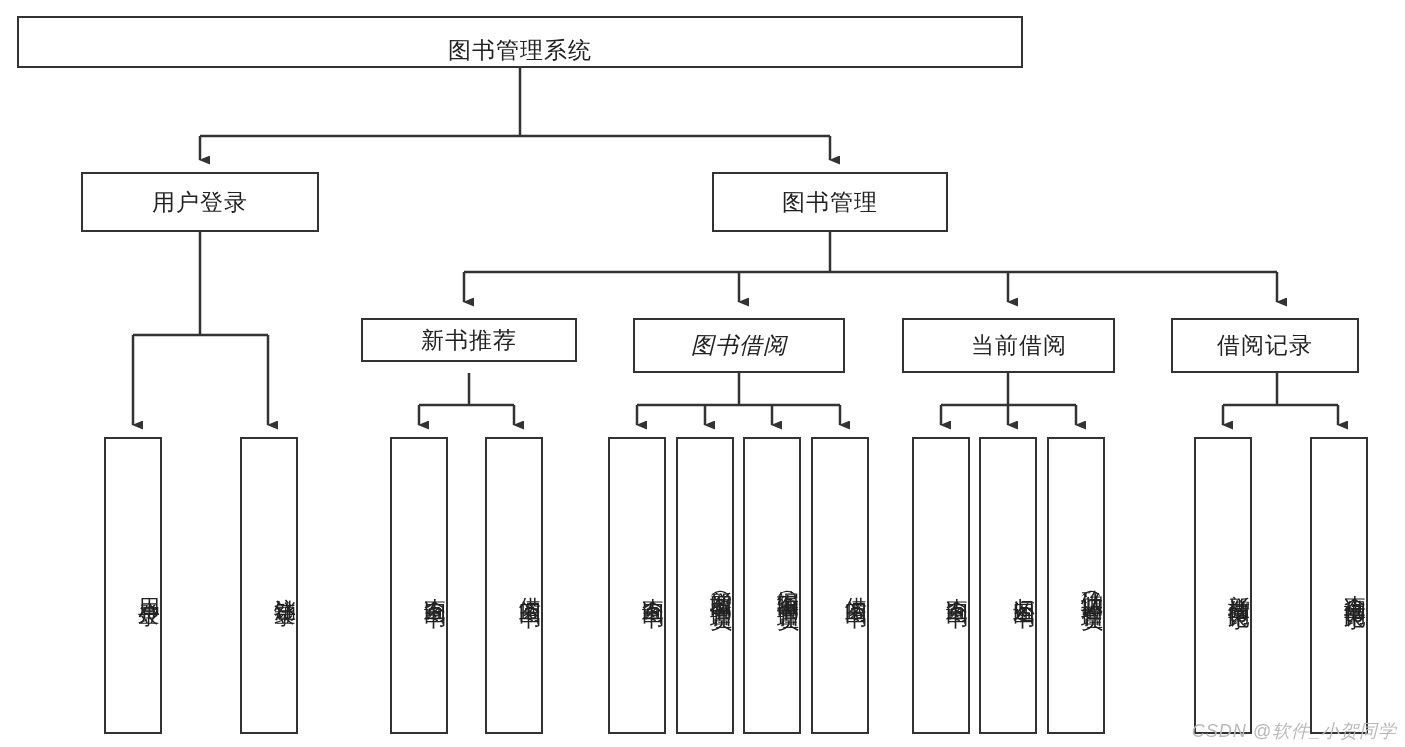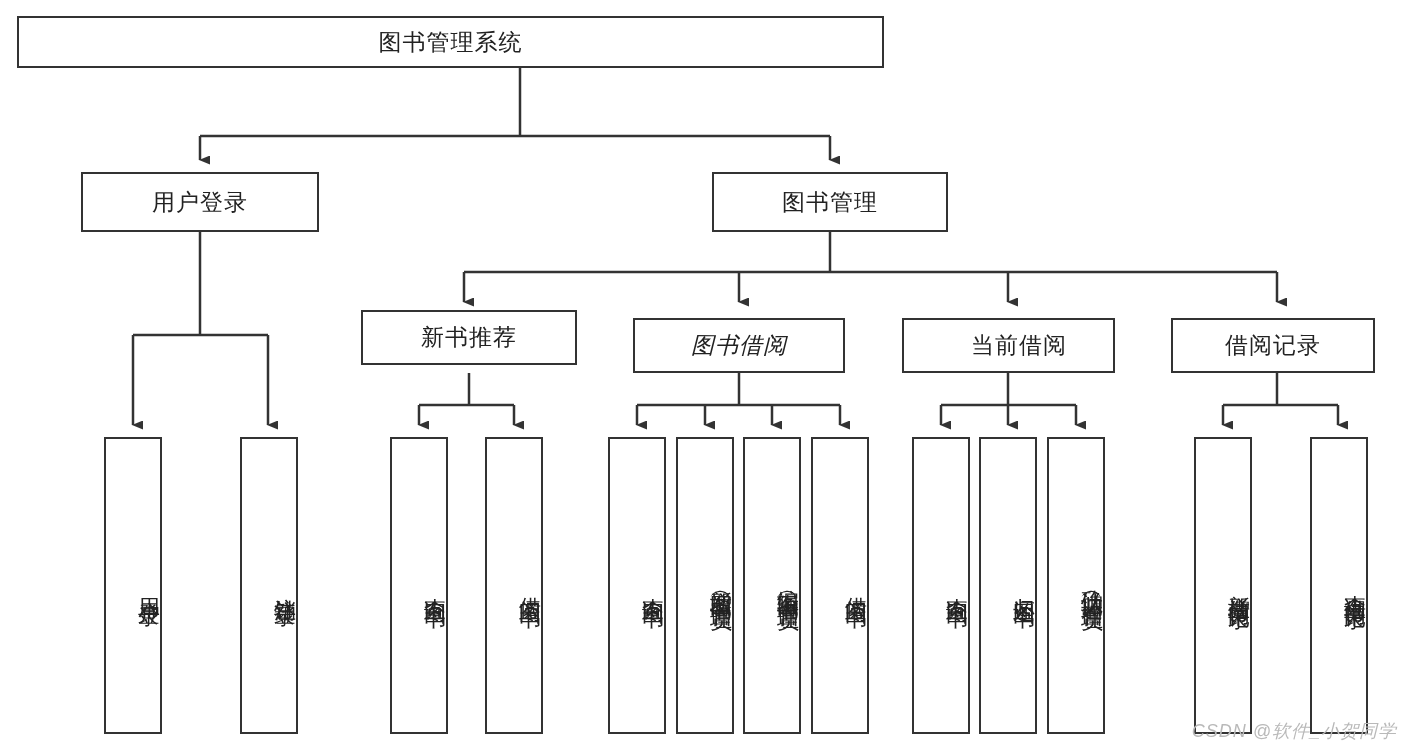--- a/index.html
+++ b/index.html
@@ -117,45 +117,45 @@
       <path d="M 1008,405 L 1008,425" marker-end="url(#arrowhead)"></path>
       <path d="M 1076,405 L 1076,425" marker-end="url(#arrowhead)"></path>
 
       <path d="M 1277,373 L 1277,405"></path>
       <path d="M 1223,405 L 1338,405"></path>
       <path d="M 1223,405 L 1223,425" marker-end="url(#arrowhead)"></path>
       <path d="M 1338,405 L 1338,425" marker-end="url(#arrowhead)"></path>
     </g>
   </svg>
 
-  <div class="node node-h" style="left:17px; top:16px; width:867px; height:52px;">
+  <div class="node node-h" style="left:17px; top:16px; width:1006px; height:52px;align-items:flex-end;">
     <span class="node-label">图书管理系统</span>
   </div>
 
   <div class="node node-h" style="left:81px; top:172px; width:238px; height:60px;">
     <span class="node-label">用户登录</span>
   </div>
 
   <div class="node node-h" style="left:712px; top:172px; width:236px; height:60px;">
     <span class="node-label">图书管理</span>
   </div>
 
-  <div class="node node-h" style="left:361px; top:310px; width:216px; height:55px;">
+  <div class="node node-h" style="left:361px; top:318px; width:216px; height:44px;">
     <span class="node-label">新书推荐</span>
   </div>
 
   <div class="node node-h" style="left:633px; top:318px; width:212px; height:55px;font-style:italic;">
     <span class="node-label">图书借阅</span>
   </div>
 
   <div class="node node-h" style="left:902px; top:318px; width:213px; height:55px;padding-left:21px;">
     <span class="node-label">当前借阅</span>
   </div>
 
-  <div class="node node-h" style="left:1171px; top:318px; width:204px; height:55px;">
+  <div class="node node-h" style="left:1171px; top:318px; width:188px; height:55px;">
     <span class="node-label">借阅记录</span>
   </div>
 
   <div class="node node-v" style="left:104px; top:437px; width:58px; height:297px;">
     <span class="node-label">用户登录</span>
   </div>
 
   <div class="node node-v" style="left:240px; top:437px; width:58px; height:297px;">
     <span class="node-label">注销登录</span>
   </div>

